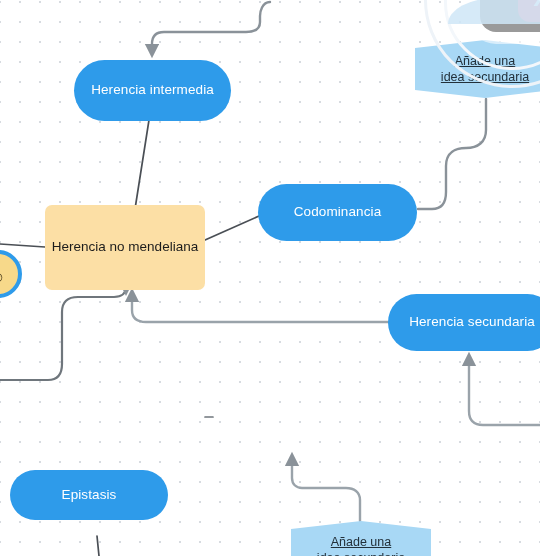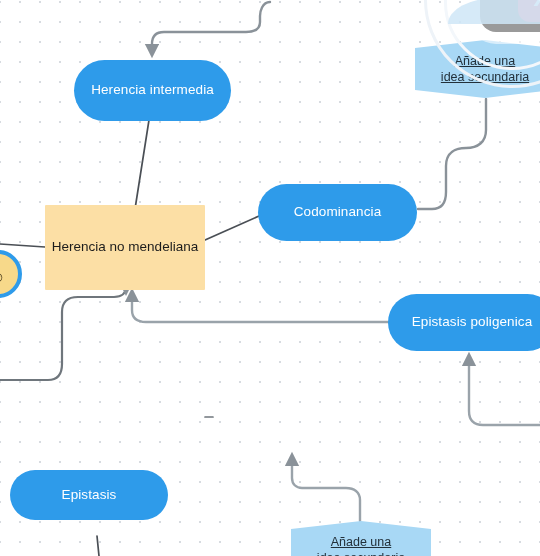--- a/index.html
+++ b/index.html
@@ -43,21 +43,21 @@
     border-radius: 999px;
     color: #ffffff;
     font-size: 13.5px;
     letter-spacing: .1px;
     text-align: center;
   }
   .node-rect {
     background: #fcdfa5;
     color: #1c1c1c;
     font-size: 13.5px;
-    border-radius: 1px;
+    border-radius: 7px;
   }
   .node-hex {
     background: #a8d8f5;
     color: #22303a;
     font-size: 12.5px;
     line-height: 1.32;
     clip-path: polygon(0% 14%, 50% 0%, 100% 14%, 100% 86%, 50% 100%, 0% 86%);
   }
   .node-hex .hex-label { padding: 0 6px; text-decoration: underline; }
 
@@ -180,21 +180,21 @@
 
   <div class="node node-rect" style="left:45px; top:205px; width:160px; height:85px;">
     <span>Herencia no mendeliana</span>
   </div>
 
   <div class="node node-pill" style="left:258px; top:184px; width:159px; height:57px;">
     <span>Codominancia</span>
   </div>
 
   <div class="node node-pill" style="left:388px; top:294px; width:168px; height:57px;">
-    <span>Epistasis poligenica</span>
+    <span>Herencia secundaria</span>
   </div>
 
 
   <div class="node node-pill" style="left:10px; top:470px; width:158px; height:50px;">
     <span>Epistasis</span>
   </div>
 
   <div class="node node-hex" style="left:415px; top:40px; width:140px; height:58px;">
     <div class="hex-label">
       <div>Añade una</div>

